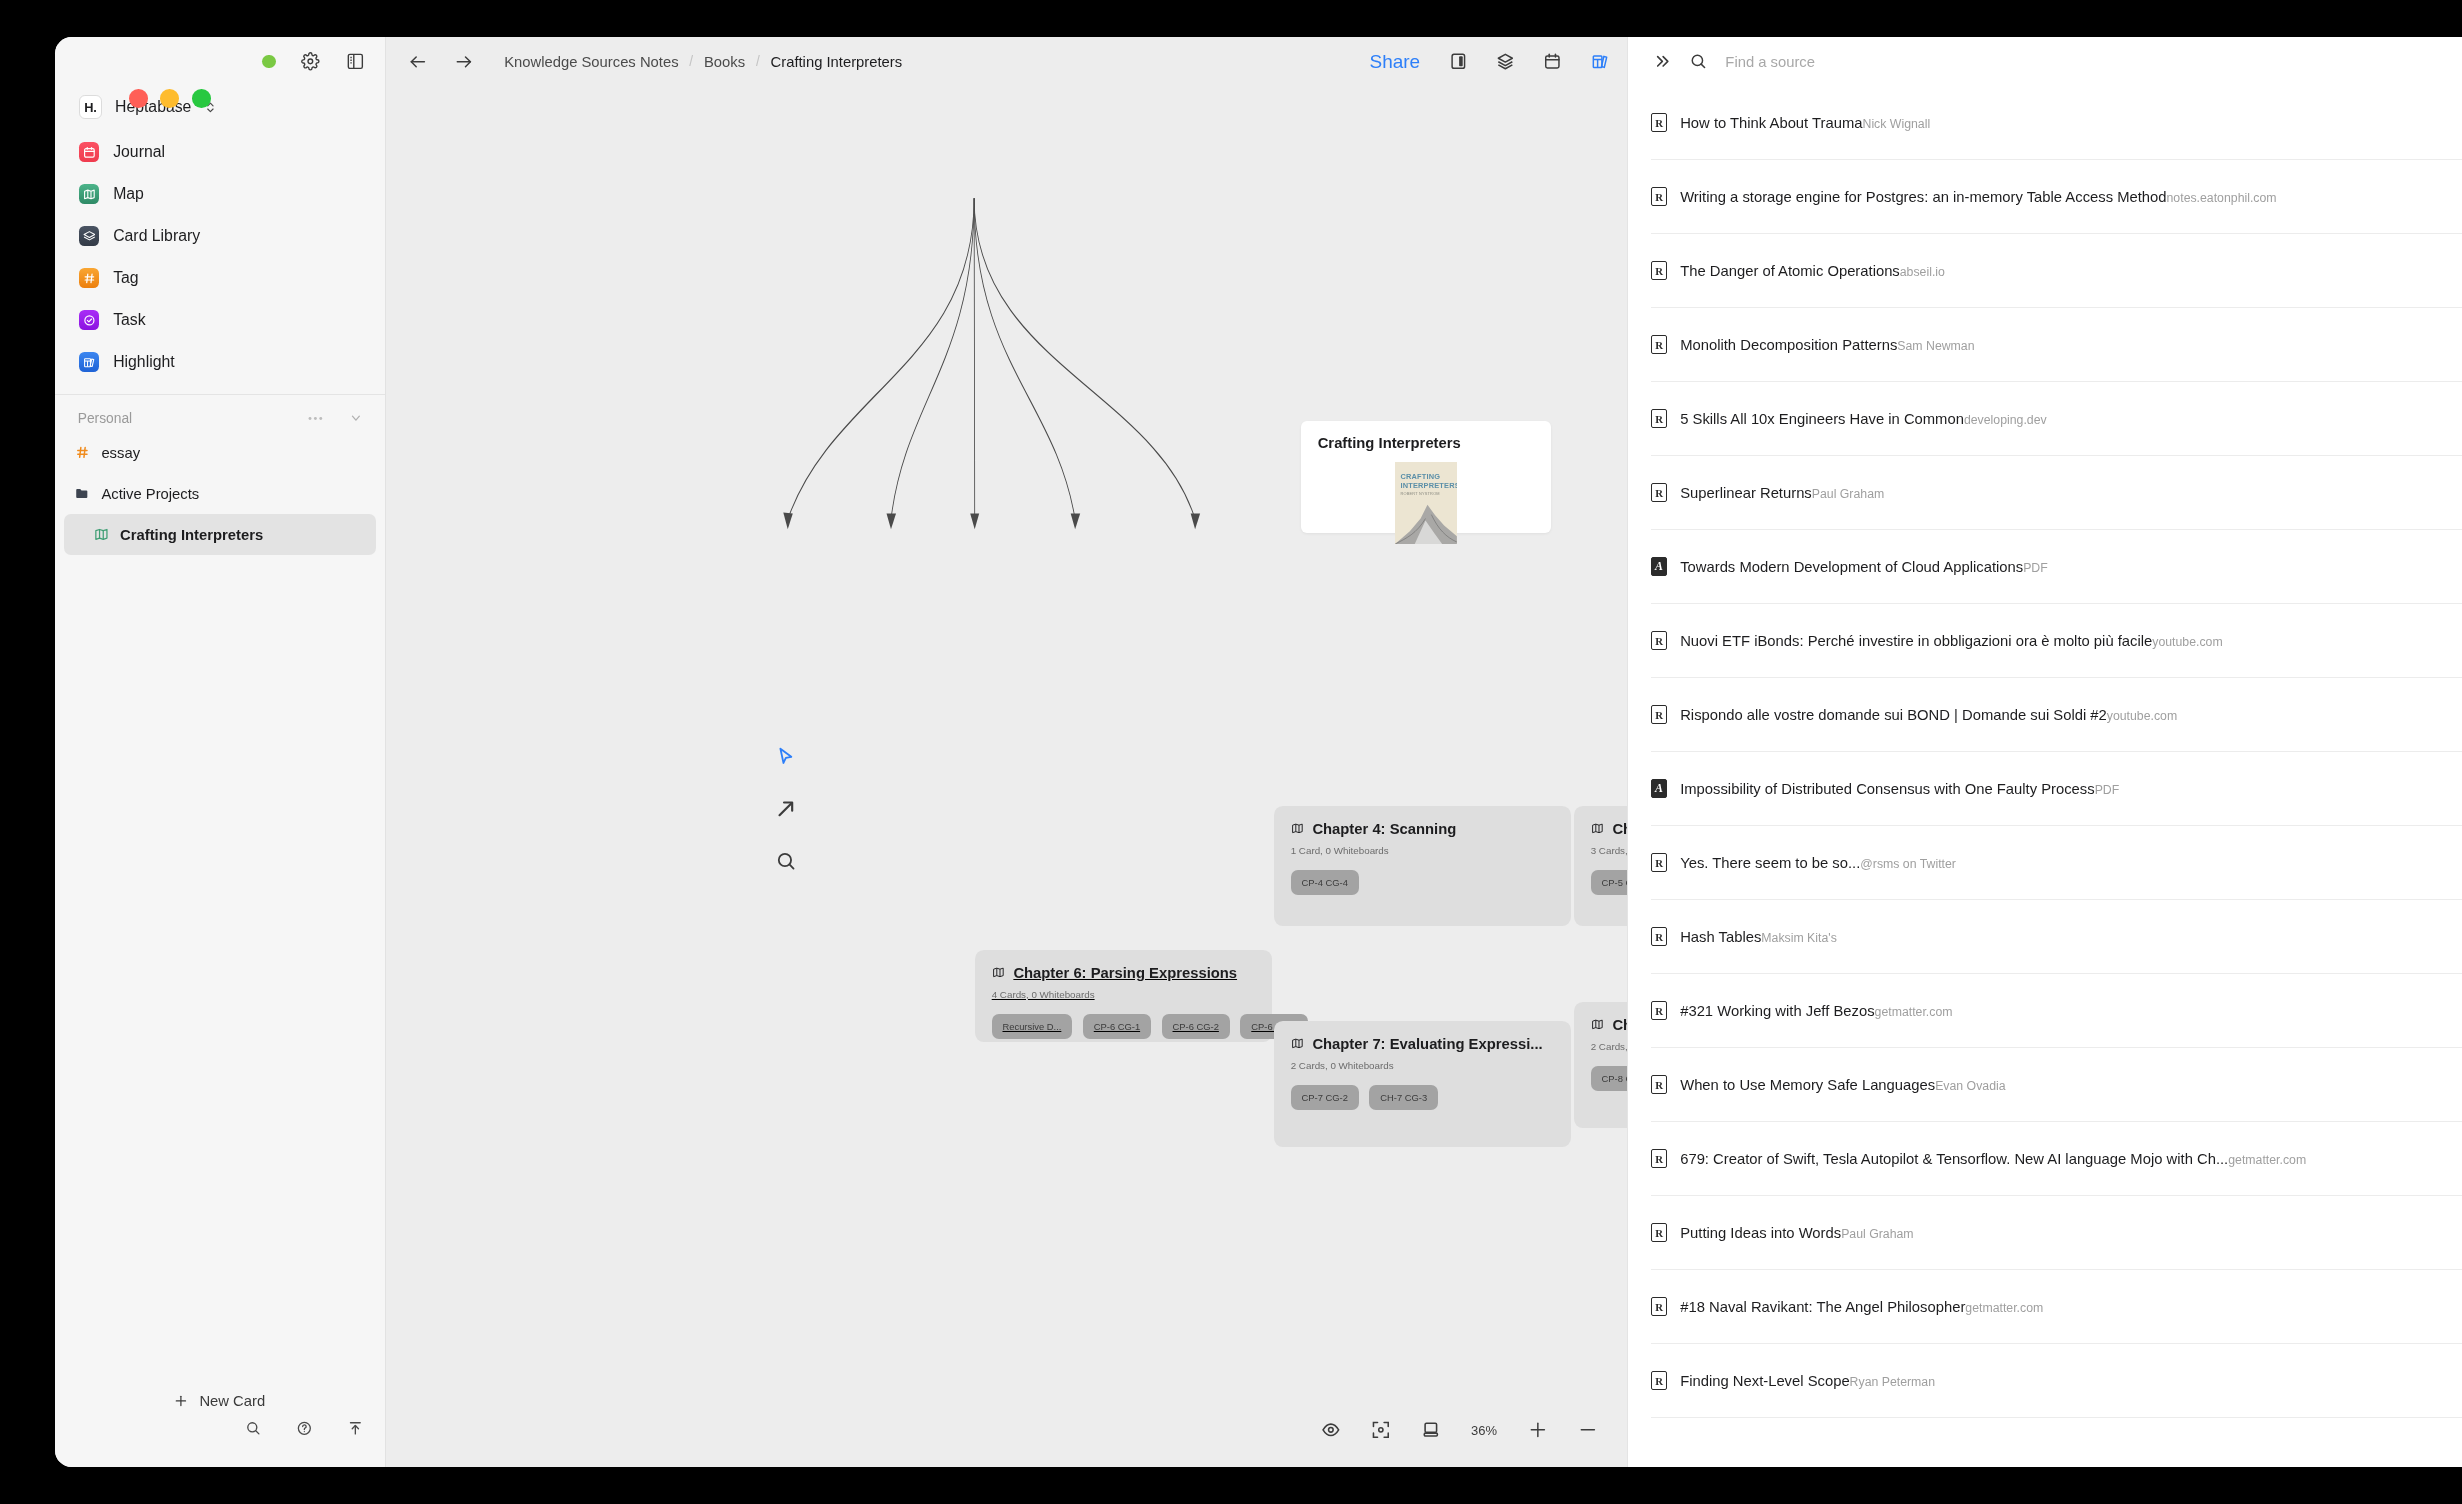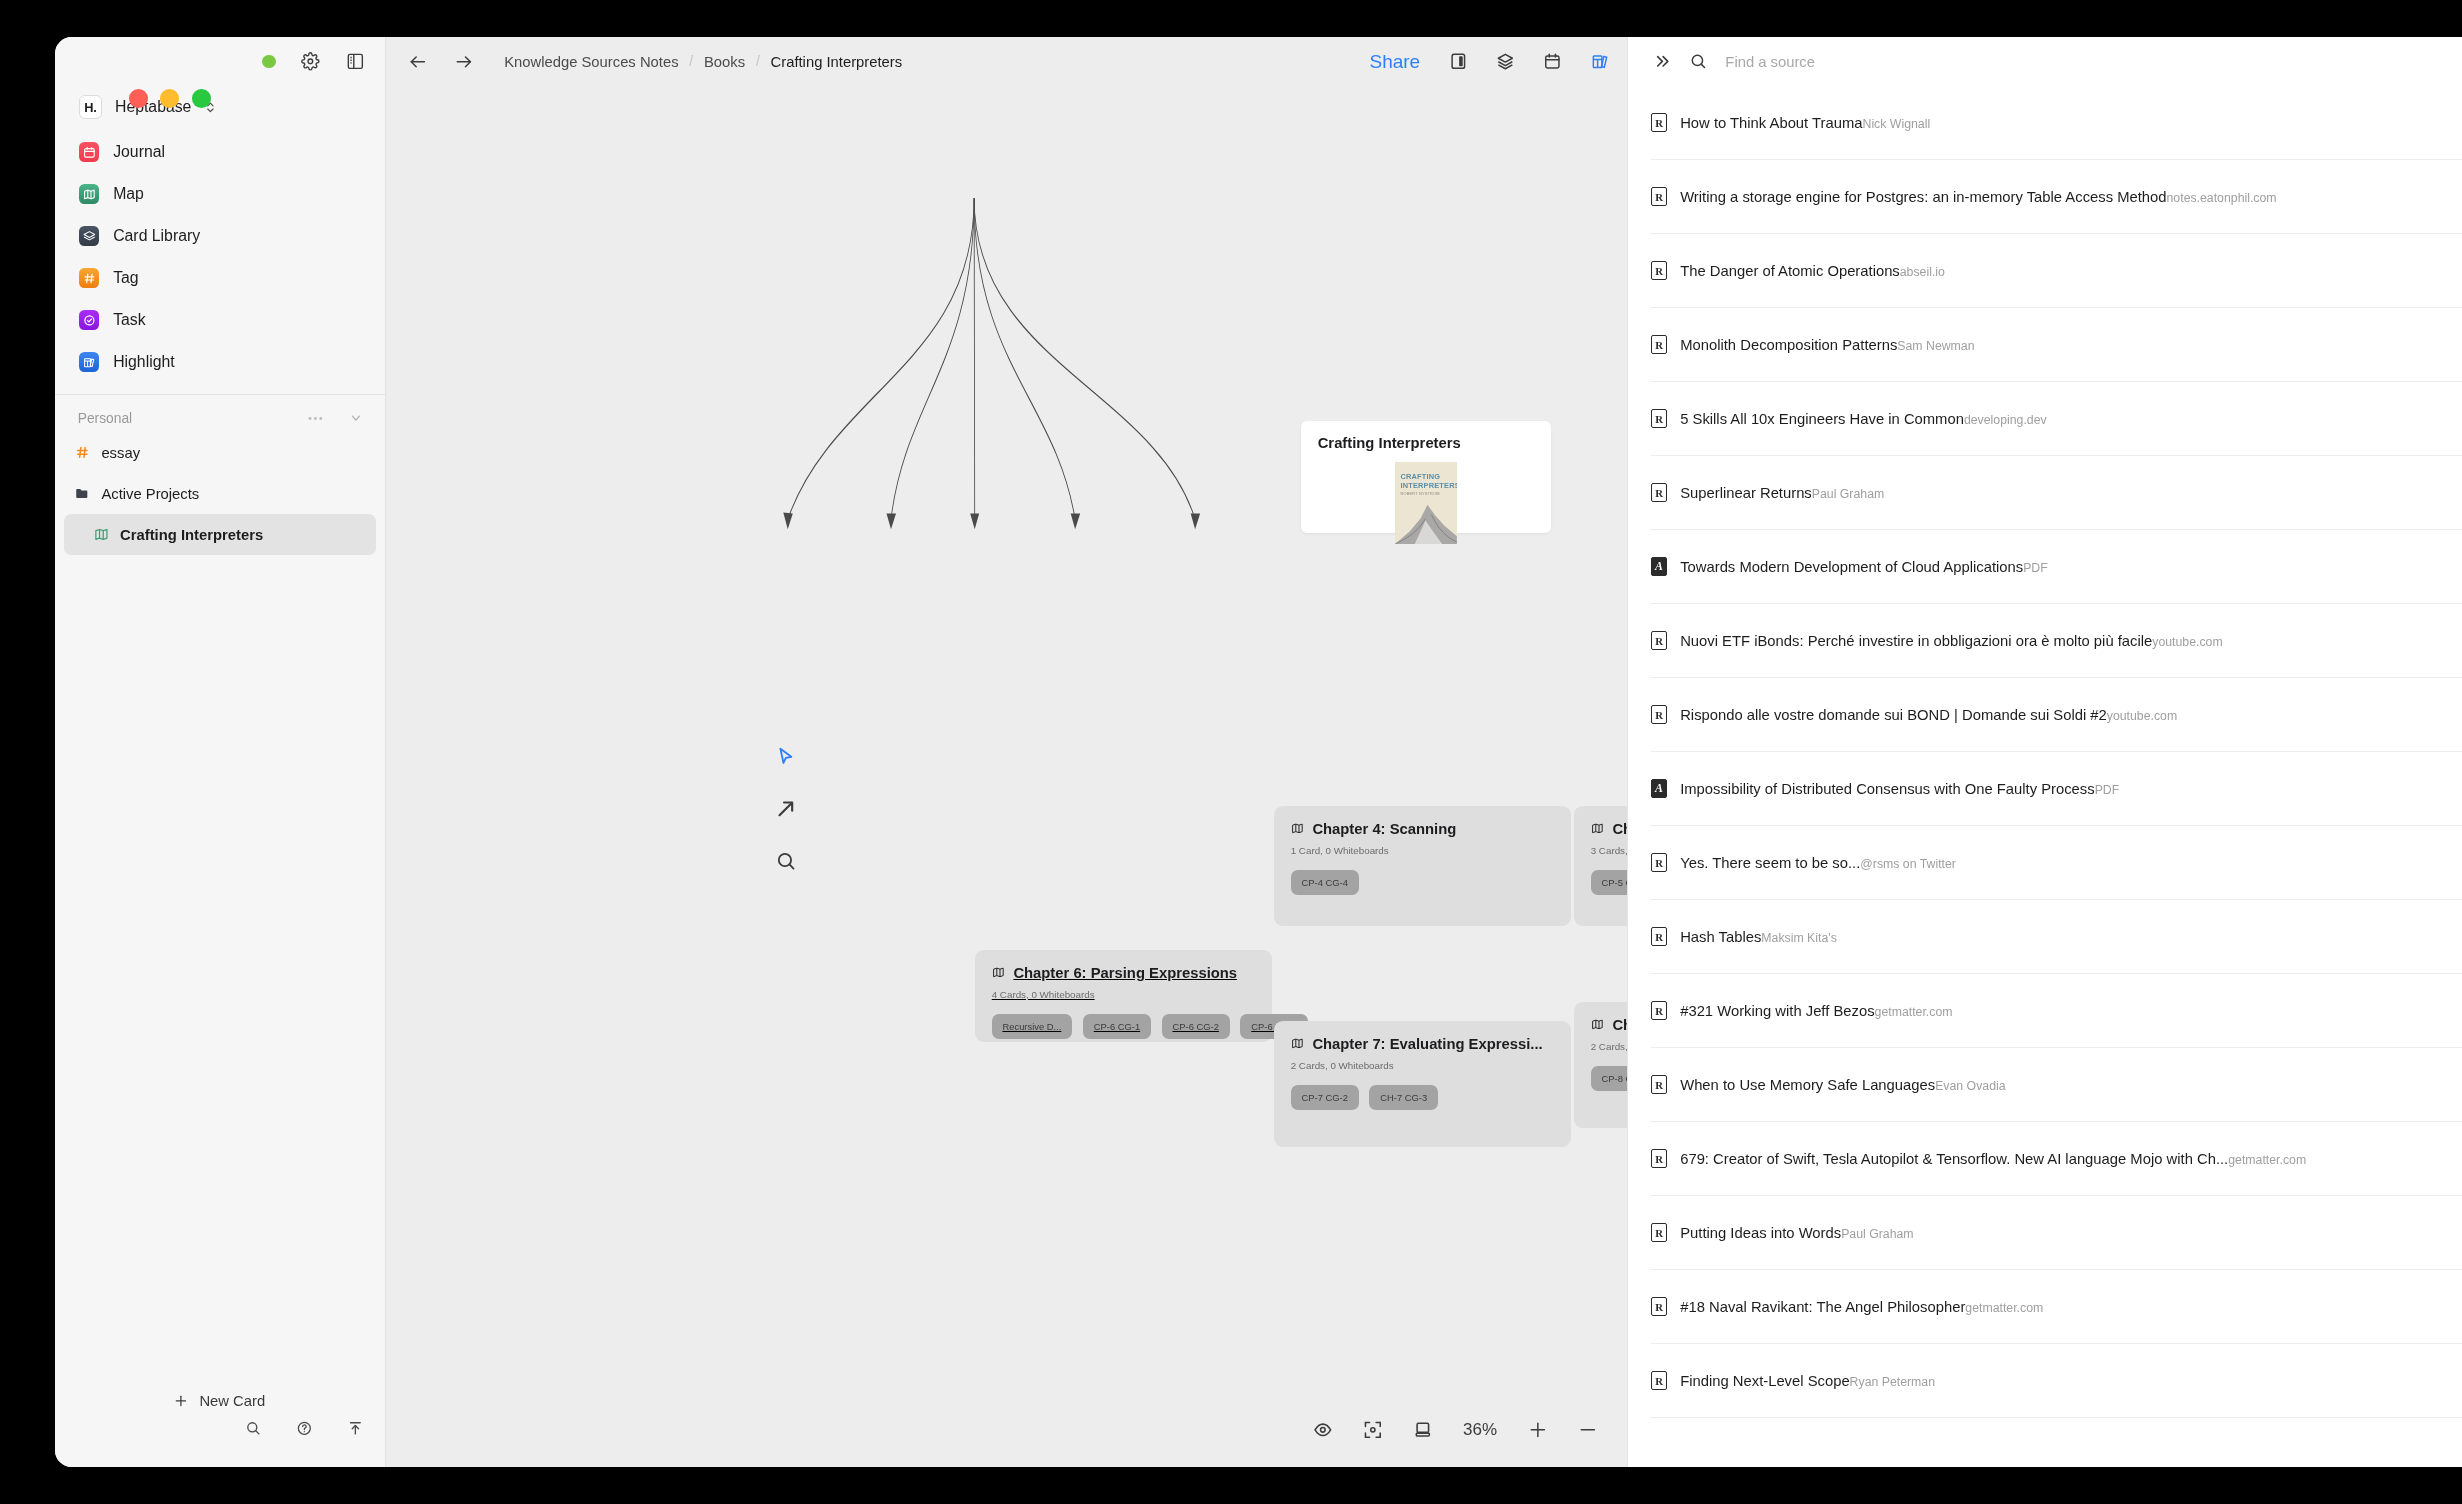--- a/index.html
+++ b/index.html
@@ -190,21 +190,21 @@
     white-space: nowrap;
   }
 
   .bottombar {
     height: 74px;
     display:flex; align-items:center; justify-content:flex-end;
     padding-right: 29.5px; gap: 30.5px;
     flex: 0 0 74px;
     color:#3c3c3c;
   }
-  .zoomlbl { font-size: 17px; color:#3c3c3c; }
+  .zoomlbl { font-size: 13px; color:#3c3c3c; }
 
   
   .rightpanel {
     width: 949px;
     flex: 0 0 949px;
     background: #ffffff;
     display: flex; flex-direction: column;
     border-left: 0.5px solid #e4e4e4;
     position: relative;
   }

